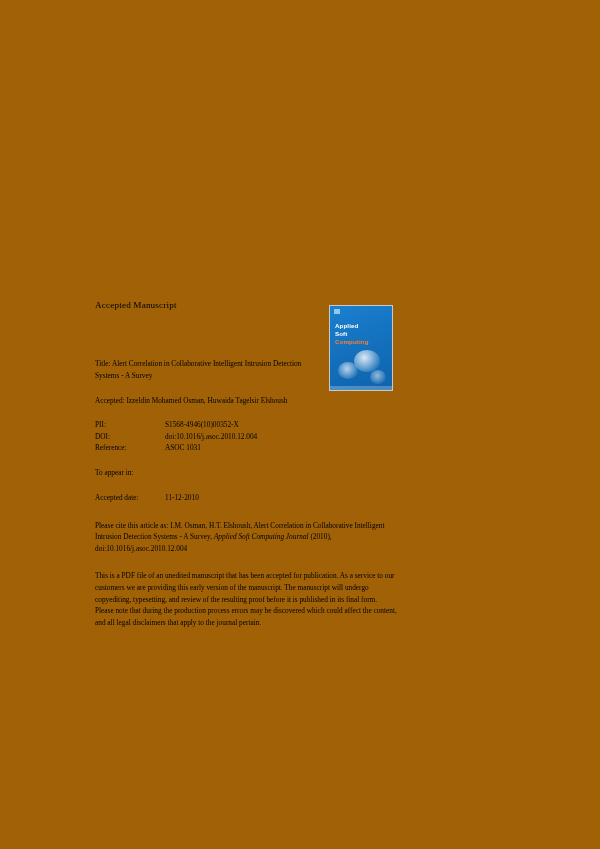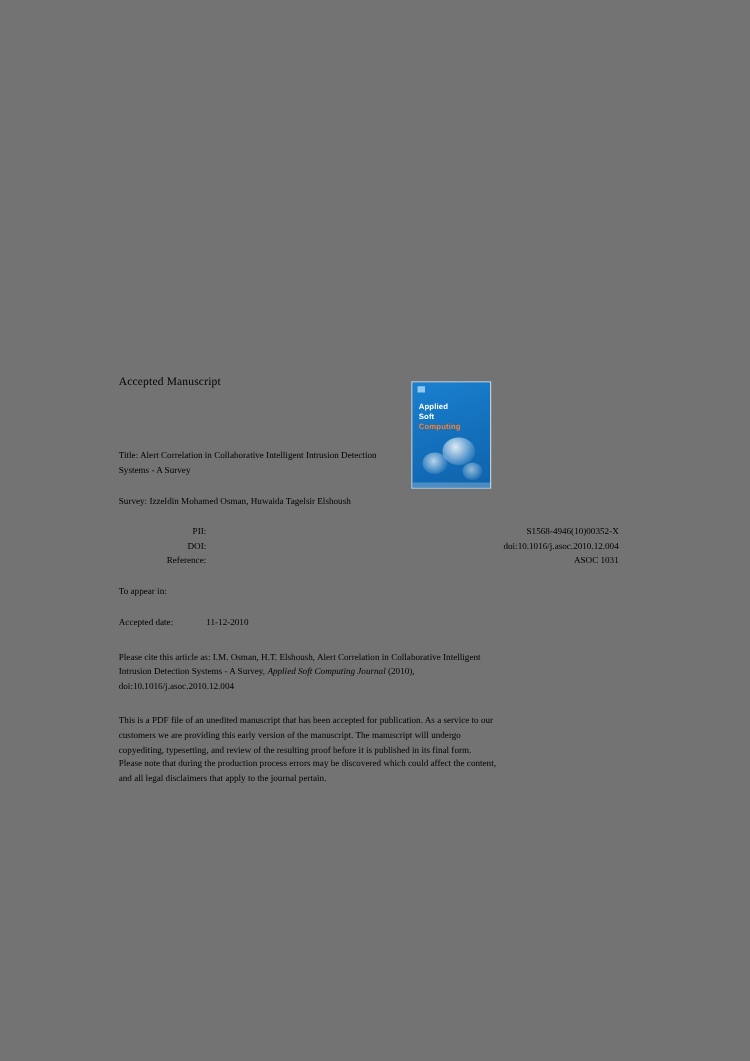--- a/index.html
+++ b/index.html
@@ -13,21 +13,21 @@
     font-family: "Liberation Serif", serif;
     color: #000000;
     position: relative;
     overflow: hidden;
   }
   .page {
     position: absolute;
     left: 0; top: 0;
     width: 600px;
     height: 849px;
-    background: #737373;
+    background: #a16207;
   }
   .content {
     position: absolute;
     left: 95px;
     top: 300px;
     width: 400px;
   }
   .accepted-manuscript {
     font-size: 9.2px;
     letter-spacing: 0.15px;
@@ -52,21 +52,20 @@
   }
   .title-line, .authors-line {
     font-size: 7.3px;
     line-height: 1.62;
   }
   .block-gap {
     height: 13px;
   }
   .ids-block .row {
     line-height: 1.58;
-    text-align: right;
   }
   .italic {
     font-style: italic;
   }
   .cite-para {
     font-size: 7.3px;
     line-height: 1.62;
     width: 302px;
     margin-top: 16px;
   }
@@ -162,21 +161,21 @@
 
     <div class="accepted-manuscript">Accepted Manuscript</div>
 
     <div class="meta-block">
       <div class="title-line">
         <span>Title:</span>
         <span>Alert Correlation in Collaborative Intelligent Intrusion Detection Systems - A Survey</span>
       </div>
       <div class="block-gap"></div>
       <div class="authors-line">
-        <span>Survey:</span>
+        <span>Accepted:</span>
         <span>Izzeldin Mohamed Osman, Huwaida Tagelsir Elshoush</span>
       </div>
     </div>
 
     <div class="block-gap"></div>
 
     <div class="ids-block">
       <div class="row">
         <span class="label">PII:</span>
         <span class="value">S1568-4946(10)00352-X</span>

